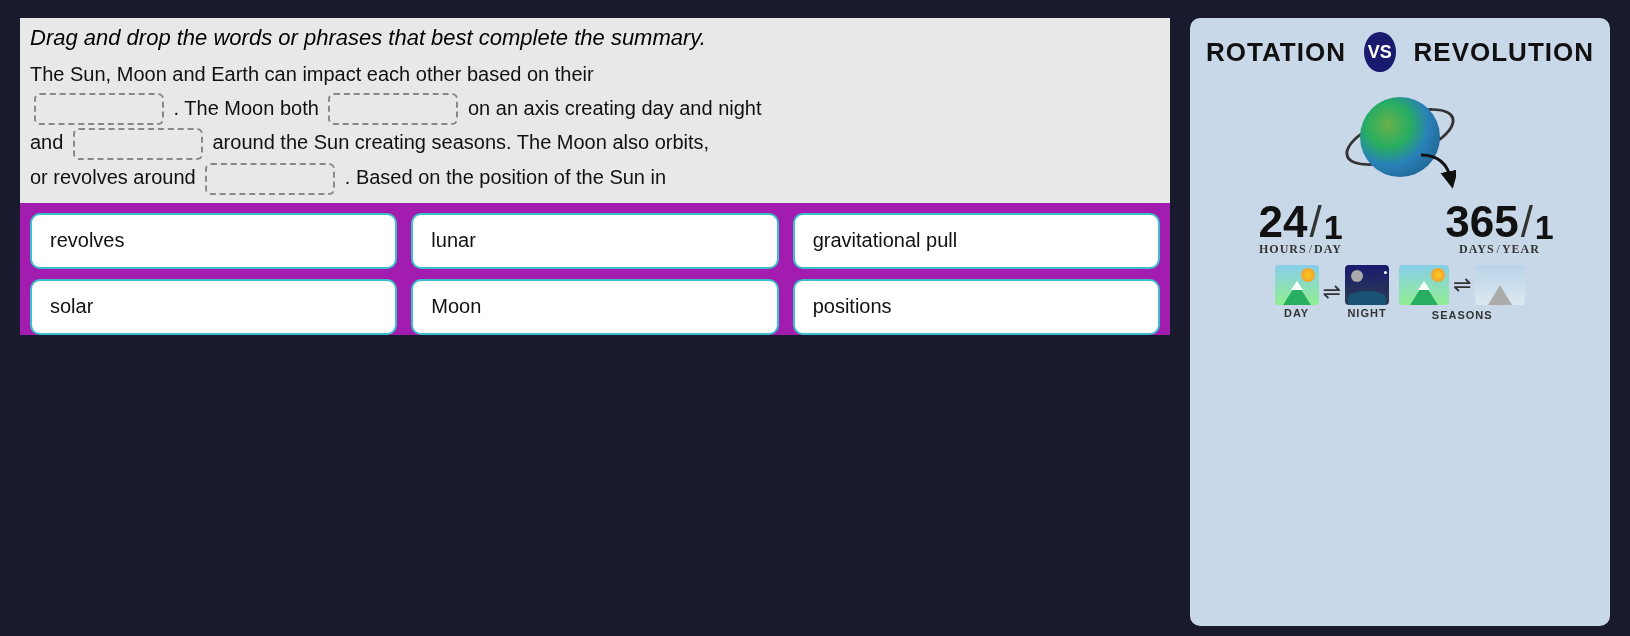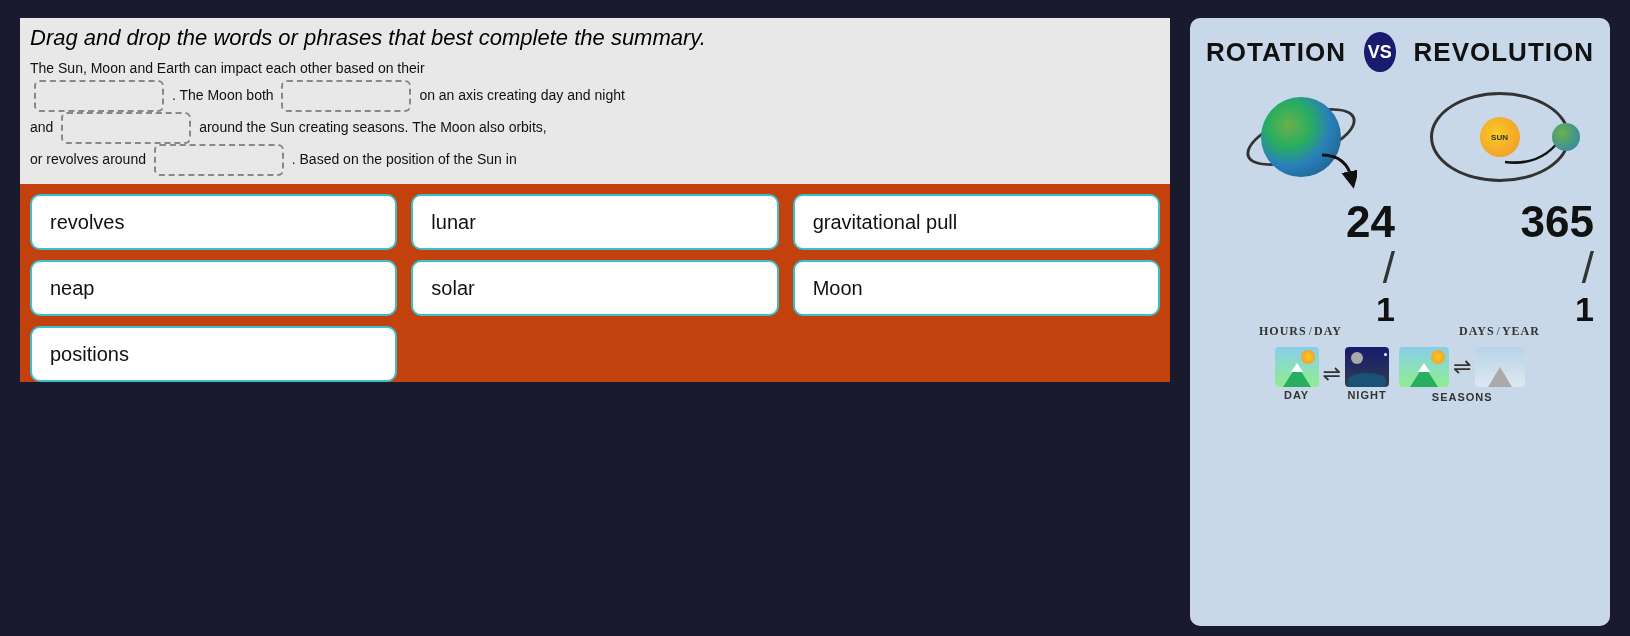--- a/index.html
+++ b/index.html
@@ -35,38 +35,38 @@
       font-size: 22px;
       color: #000;
       background: #e8e8e8;
       padding: 6px 10px 2px 10px;
       line-height: 1.3;
     }
 
     .passage {
       background: #e8e8e8;
       padding: 2px 10px 8px 10px;
-      font-size: 14px;
+      font-size: 20px;
       color: #111;
       line-height: 1.7;
     }
 
     .blank-box {
       display: inline-block;
       width: 130px;
       height: 32px;
       border: 2px dashed #888;
       border-radius: 6px;
       vertical-align: middle;
       margin: 0 4px;
       background: transparent;
     }
 
     .word-bank {
-      background: #c2410c;
+      background: #a21caf;
       padding: 10px 10px 0 10px;
       display: grid;
       grid-template-columns: repeat(3, 1fr);
       gap: 10px 14px;
     }
 
     .word-tile {
       background: white;
       border: 2.5px solid #3abfcb;
       border-radius: 10px;
@@ -227,21 +227,20 @@
     .stat-box {
       flex: 1;
       text-align: center;
     }
 
     .stat-numbers {
       display: flex;
       align-items: flex-end;
       justify-content: center;
       gap: 2px;
-      flex-direction: column;
     }
 
     .stat-big {
       font-size: 44px;
       font-weight: 900;
       color: #111;
       line-height: 1;
     }
 
     .stat-divider {
@@ -398,23 +397,20 @@
       <div class="word-tile">
         <span>revolves</span>
       </div>
       <div class="word-tile">
         <span>lunar</span>
       </div>
       <div class="word-tile">
         <span>gravitational pull</span>
       </div>
       <div class="word-tile">
-        <span>neap</span>
-      </div>
-      <div class="word-tile">
         <span>solar</span>
       </div>
       <div class="word-tile">
         <span>Moon</span>
       </div>
       <div class="word-tile">
         <span>positions</span>
       </div>
     </div>
 
@@ -441,38 +437,20 @@
             <path d="M5,5 Q30,5 35,30" stroke="#111" stroke-width="3" fill="none" marker-end="url(#arrowhead)"></path>
             <defs>
               <marker id="arrowhead" markerWidth="8" markerHeight="8" refX="3" refY="3" orient="auto">
                 <path d="M0,0 L6,3 L0,6 Z" fill="#111"></path>
               </marker>
             </defs>
           </svg>
         </div>
       </div>
 
-      <div class="diagram-box">
-        <div class="revolution-visual">
-          <div class="rev-orbit"></div>
-          <div class="sun-center">
-            <span style="font-size:8px;font-weight:bold;color:#333;">SUN</span>
-          </div>
-          <div class="earth-small"></div>
-
-          <svg width="150" height="90" style="position:absolute;top:0;left:0;">
-            <defs>
-              <marker id="arrowhead2" markerWidth="8" markerHeight="8" refX="3" refY="3" orient="auto">
-                <path d="M0,0 L6,3 L0,6 Z" fill="#111"></path>
-              </marker>
-            </defs>
-            <path d="M80,80 Q120,85 140,50" stroke="#111" stroke-width="2.5" fill="none" marker-end="url(#arrowhead2)"></path>
-          </svg>
-        </div>
-      </div>
 
     </div>
 
     <div class="stats-row">
       <div class="stat-box">
         <div class="stat-numbers">
           <span class="stat-big">24</span>
           <span class="stat-divider">/</span>
           <span class="stat-small">1</span>
         </div>

